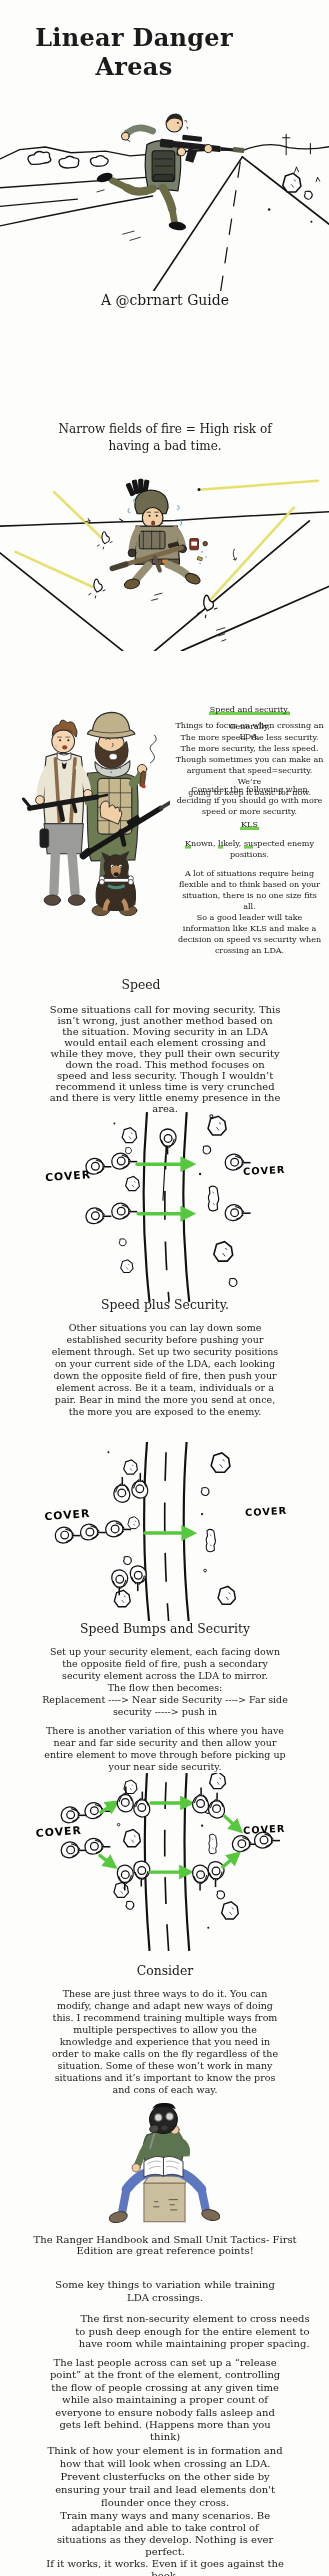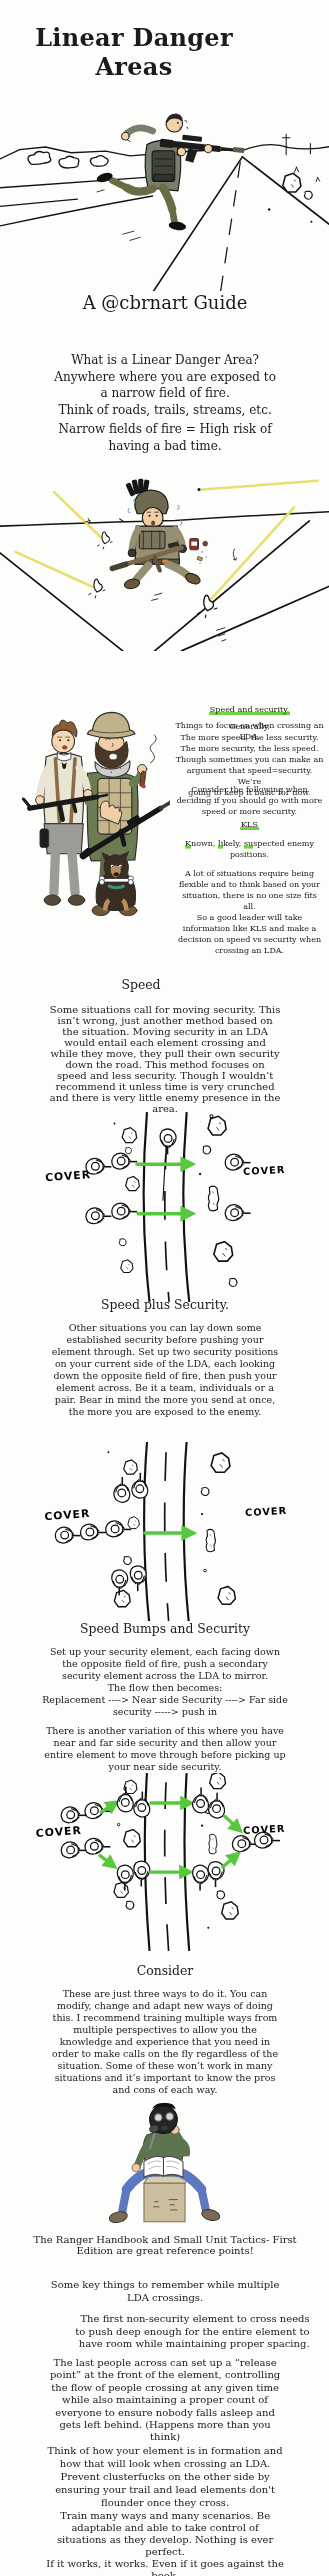--- a/index.html
+++ b/index.html
@@ -2,21 +2,21 @@
 <html style="font-size:8.2px"><head>
 <meta charset="utf-8">
 <style>
   html,body{margin:0;padding:0;background:#e8e8e8;}
   #page{position:relative;width:330px;height:2583px;margin:0 auto;background:#fdfdfb;
         font-family:"DejaVu Serif","Liberation Serif",serif;color:#1b1b1b;overflow:hidden;}
   .abs{position:absolute;}
   .ctr{text-align:center;}
   .pre{white-space:pre-line;}
   .title{font-size:24px;line-height:29px;font-weight:bold;letter-spacing:0.3px;}
-  .byline{font-size:18px;}
+  .byline{font-size:14px;}
   .para-lg{font-size:12px;line-height:16.5px;}
   .para{font-size:10px;line-height:11px;}
   .para-md{font-size:9.5px;line-height:12px;}
   .para-sm{font-size:8px;line-height:11px;}
   .key{font-size:10px;line-height:12.6px;}
   .h2{font-size:12.4px;line-height:14.4px;}
   .hl{background:linear-gradient(97deg, rgba(108,211,62,.95), rgba(98,201,55,.95)) no-repeat 0 94%/100% 3.1px;
       padding:0 1px 1.5px 1px;border-radius:1px;}
   .hl-sm{background:linear-gradient(97deg, rgba(108,211,62,.95), rgba(98,201,55,.95)) no-repeat 0 100%/100% 2.6px;
       padding-bottom:0.5px;}
@@ -113,24 +113,20 @@
       <ellipse cx="344" cy="246" rx="17" ry="8" fill="#111" transform="rotate(8 344 246)"></ellipse>
       <path d="M296,174 Q268,186 246,172" stroke="#6b6b45" stroke-width="16" fill="none"></path>
       <path d="M246,172 L218,158" stroke="#6b6b45" stroke-width="13" fill="none"></path>
       <ellipse cx="203" cy="152" rx="16" ry="8" fill="#111" transform="rotate(-18 203 152)"></ellipse>
       <path d="M238,262 l22,-6 M252,274 l20,-6 M188,180 l14,-4" stroke="#141414" stroke-width="1.6" fill="none"></path>
     </g>
   </svg>
 
   <div class="abs ctr byline" style="left:0;top:292px;width:330px;">A @cbrnart Guide</div>
 
-  <div class="abs ctr pre para-lg" style="left:20.6px;top:352px;width:289px;">What is a Linear Danger Area?
-Anywhere where you are exposed to
-a narrow field of fire.
-Think of roads, trails, streams, etc.</div>
   <div class="abs ctr pre para-lg" style="left:20.6px;top:421px;width:289px;">Narrow fields of fire = High risk of
 having a bad time.</div>
 
   <svg class="abs" style="left:0;top:460px;" width="330" height="191" viewBox="0 0 640 370">
     <g stroke="#141414" fill="none" stroke-linecap="round">
       <path d="M0,128 Q200,120 340,117 Q480,108 640,100" stroke-width="3"></path>
       <path d="M600,118 L300,370" stroke-width="3.4"></path>
       <path d="M640,244 L352,370" stroke-width="3.4"></path>
       <path d="M0,180 L238,370" stroke-width="3.2"></path>
       <path d="M238,118 l-6,-4" stroke-width="2"></path>
@@ -480,21 +476,21 @@
       <circle cx="180" cy="30" r="7.5" fill="#d8d8d2" stroke="#555" stroke-width="2.4"></circle>
       <ellipse cx="150" cy="54" rx="9" ry="7" fill="#4a4a46" stroke="#222" stroke-width="1.8" transform="rotate(-18 150 54)"></ellipse>
       <ellipse cx="170" cy="52" rx="6" ry="4.5" fill="#3a3a36"></ellipse>
       <path d="M150,64 L142,92" stroke="#8b8b84" stroke-width="4"></path>
     </g>
   </svg>
 
   <div class="abs ctr pre para" style="left:20.6px;top:2234px;width:289px;">The Ranger Handbook and Small Unit Tactics- First
 Edition are great reference points!</div>
 
-  <div class="abs ctr pre key" style="left:20.6px;top:2279px;width:289px;">Some key things to remember while multiple
+  <div class="abs ctr pre key" style="left:20.6px;top:2279px;width:289px;">Some key things to variation while training
 LDA crossings.</div>
   <div class="abs ctr pre key" style="left:20.6px;top:2313px;width:289px;text-align:right;">The first non-security element to cross needs
 to push deep enough for the entire element to
 have room while maintaining proper spacing.</div>
   <div class="abs ctr pre key" style="left:20.6px;top:2357px;width:289px;line-height:12.4px;">The last people across can set up a “release
 point” at the front of the element, controlling
 the flow of people crossing at any given time
 while also maintaining a proper count of
 everyone to ensure nobody falls asleep and
 gets left behind. (Happens more than you

